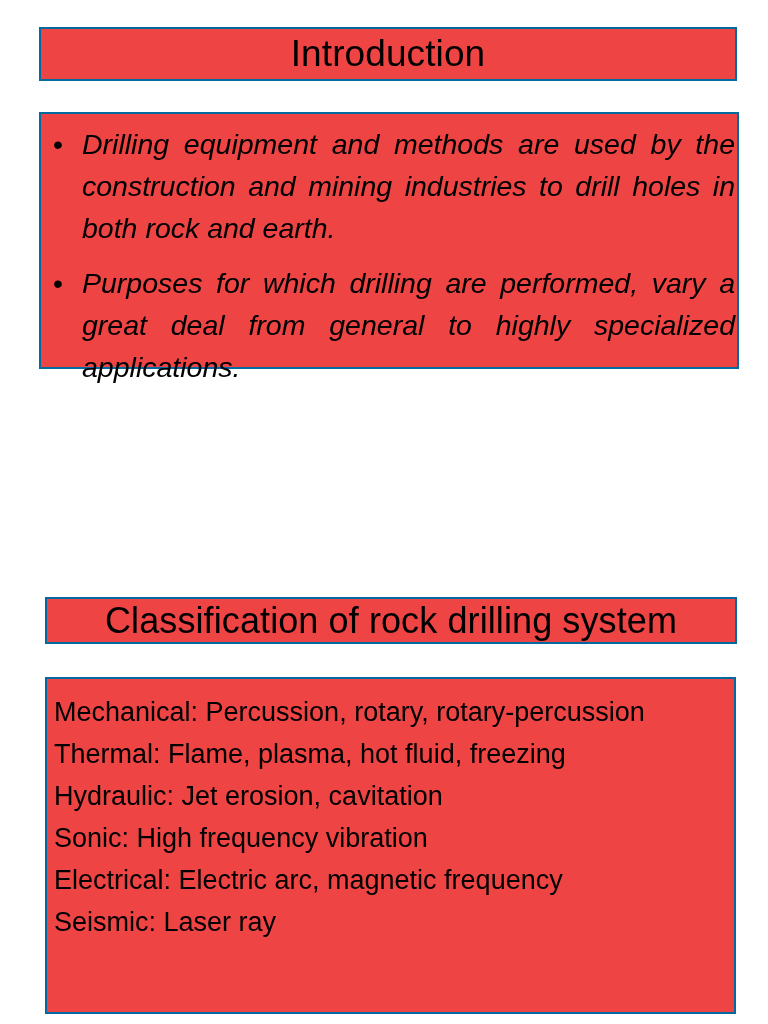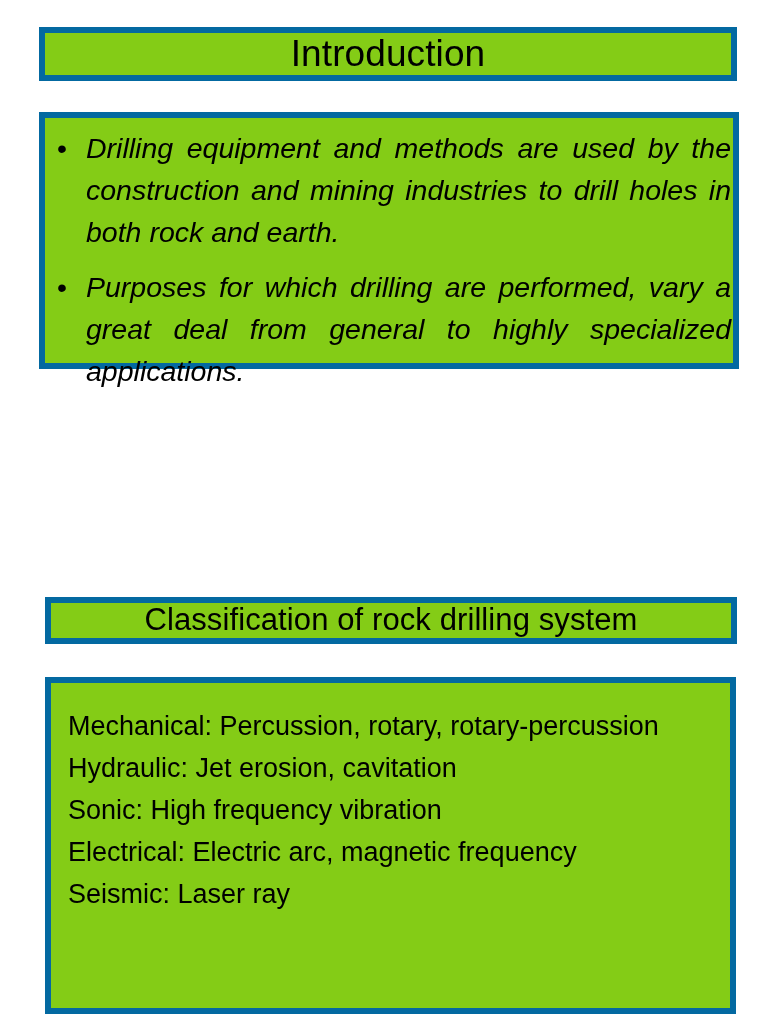--- a/index.html
+++ b/index.html
@@ -22,22 +22,22 @@
     top: 0;
     width: 768px;
     height: 1024px;
     background: #ffffff;
   }
 
   
   .box {
     position: absolute;
     box-sizing: border-box;
-    border: 6px solid #0369a1;
-    background: #84cc16;
+    border: 2px solid #0369a1;
+    background: #ef4444;
   }
 
   
   .title-box {
     display: flex;
     align-items: center;
     justify-content: center;
   }
   .title-text {
     font-size: 37px;
@@ -91,32 +91,32 @@
     height: 54px;
   }
 
   
   #class-title-box {
     left: 45px;
     top: 597px;
     width: 692px;
     height: 47px;
   }
-  #class-title-box .title-text { font-size: 31px; }
+  #class-title-box .title-text { font-size: 36px; }
 
   
   #class-list-box {
     left: 45px;
     top: 677px;
     width: 691px;
     height: 337px;
     padding: 8px 2px 2px 3px;
   }
   .class-list {
-    margin: 14px;
+    margin: 4px;
     padding: 0;
     list-style: none;
   }
   .class-item {
     font-size: 27px;
     line-height: 42px;
     white-space: nowrap;
     color: #000000;
   }
 </style>
@@ -142,20 +142,21 @@
     </ul>
   </div>
 
   <div class="box title-box" id="class-title-box">
     <div class="title-text">Classification of rock drilling system</div>
   </div>
 
   <div class="box" id="class-list-box">
     <ul class="class-list">
       <li class="class-item">Mechanical: Percussion, rotary, rotary-percussion</li>
+      <li class="class-item">Thermal: Flame, plasma, hot fluid, freezing</li>
       <li class="class-item">Hydraulic: Jet erosion, cavitation</li>
       <li class="class-item">Sonic: High frequency vibration</li>
       <li class="class-item">Electrical: Electric arc, magnetic frequency</li>
       <li class="class-item">Seismic: Laser ray</li>
     </ul>
   </div>
 
 </div>
 
 </body></html>

